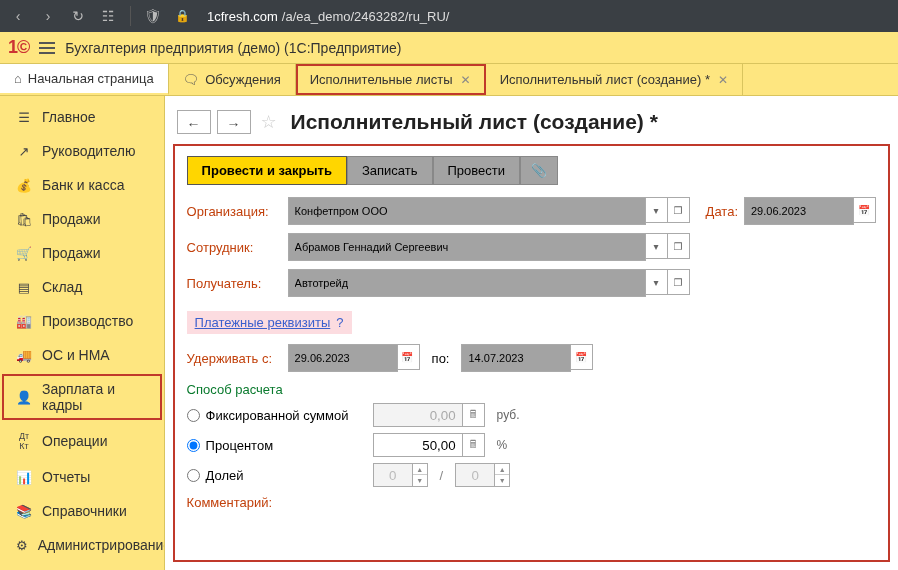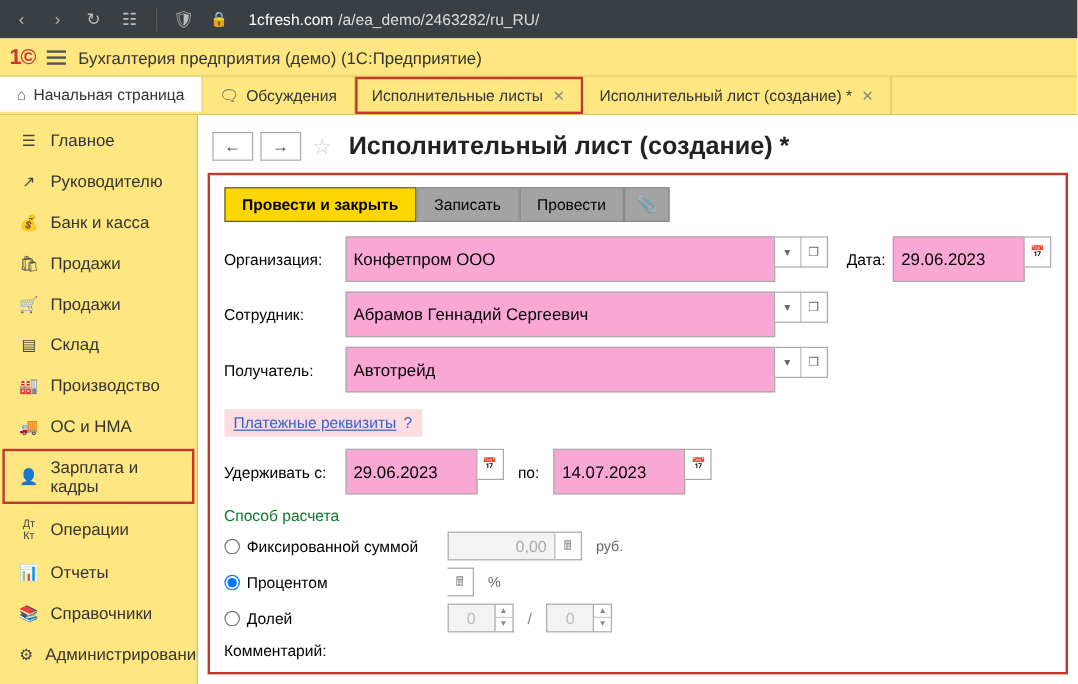--- a/index.html
+++ b/index.html
@@ -45,23 +45,23 @@
   .page-title { font-size:21px; color:#222; margin-left:4px; }
 
   .form-area { border:2px solid #c0392b; margin:0 8px 8px 8px; padding:10px 12px; flex:1; }
 
   .btn-row { display:flex; align-items:center; margin-bottom:12px; }
   .btn { border:1px solid #888; background:#a3a3a3; padding:6px 14px; font-size:13px; cursor:pointer; }
   .btn.primary { background:#ffd600; font-weight:bold; border-color:#555; }
   .btn.icon-only { padding:6px 10px; }
 
   .field-row { display:flex; align-items:center; margin-bottom:8px; gap:6px; }
-  .field-label { width:95px; font-size:13px; color:#000000; }
+  .field-label { width:95px; font-size:13px; color:#c2410c; }
   .input-group { display:flex; align-items:stretch; }
-  .text-input { border:1px solid #aaa; padding:4px 6px; font-size:14px; background:#f9a8d4; height:38px; }
+  .text-input { border:1px solid #aaa; padding:4px 6px; font-size:11px; background:#a3a3a3; height:28px; }
   .icon-btn-sm { width:22px; height:26px; border:1px solid #aaa; border-left:none; background:#fff; display:flex; align-items:center; justify-content:center; font-size:10px; color:#666; cursor:pointer; }
   .date-input { width:110px; }
 
   .link-block { background:#fcdce0; display:inline-flex; align-items:center; padding:4px 8px; margin:6px 0 10px 0; gap:6px; }
   .link-block a { color:#3a5fcd; text-decoration:underline; font-size:13px; }
   .link-block .q { color:#3a5fcd; font-size:13px; }
 
   .period-row { display:flex; align-items:center; gap:6px; margin-bottom:10px; }
   .period-row .plabel { width:95px; }
   .period-row .mid { margin:0 6px; }
@@ -267,20 +267,21 @@
         </div>
         <span class="unit">руб.</span>
       </div>
 
       <div class="radio-row">
         <label class="rlabel">
           <input type="radio" name="method" checked="" style="">
           <span>Процентом</span>
         </label>
         <div class="input-group">
+          <input class="num-input" value="50,00" style="">
           <div class="calc-icon">🖩</div>
         </div>
         <span class="unit">%</span>
       </div>
 
       <div class="radio-row">
         <label class="rlabel">
           <input type="radio" name="method" style="">
           <span>Долей</span>
         </label>

